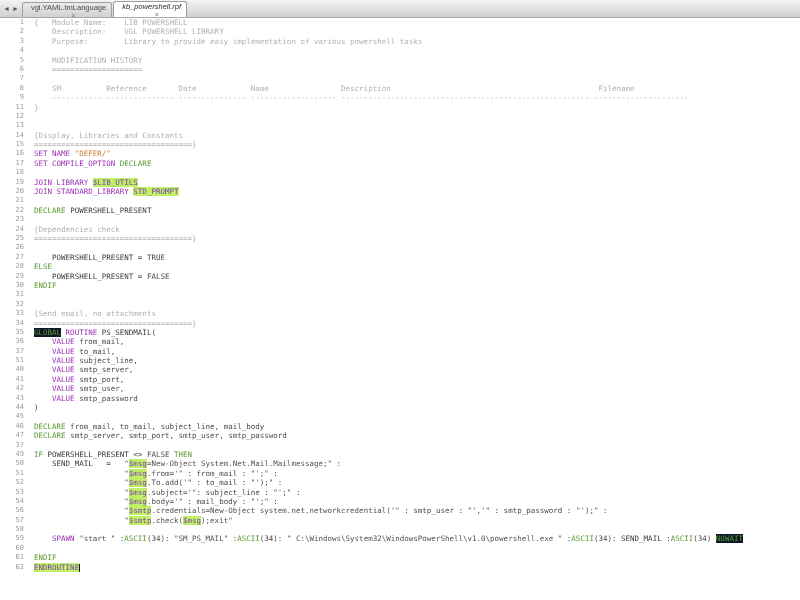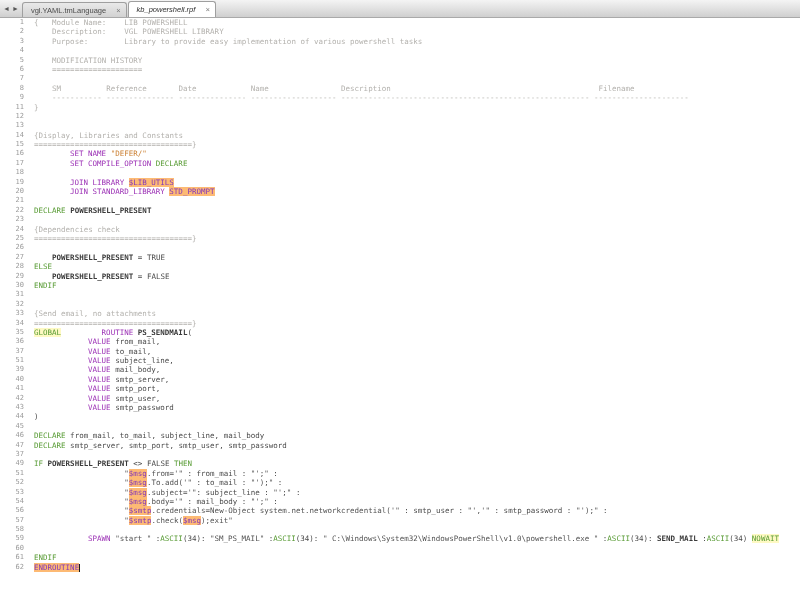--- a/index.html
+++ b/index.html
@@ -5,41 +5,41 @@
   html,body{margin:0;padding:0;background:#fff;}
   .window{position:relative;width:800px;height:600px;overflow:hidden;background:#ffffff;
           font-family:"Liberation Sans",sans-serif;}
   
   .tabbar{position:relative;height:17px;background:linear-gradient(#f4f4f4,#cfcfcf);
           border-bottom:1px solid #a9a9a9;display:flex;align-items:flex-end;}
   .navbtns{display:flex;align-items:center;gap:2px;padding:0 3px 3px 3px;}
   .navbtn{font-size:7px;color:#555;line-height:10px;cursor:default;}
   .tab{display:flex;align-items:center;height:14px;padding:0 5px 0 8px;margin-right:1px;
        border:1px solid #9f9f9f;border-bottom:none;border-radius:3px 3px 0 0;
-       background:linear-gradient(#e9e9e9,#d2d2d2);font-size:7.5px;color:#4c4c4c;position:relative;}
+       background:linear-gradient(#e9e9e9,#d2d2d2);font-size:7.5px;color:#4c4c4c;position:relative;flex-direction:column;}
   .tab.active{background:#ffffff;height:15px;color:#2e2e2e;z-index:2;font-style:italic;}
   .tab .close{margin-left:10px;font-size:7.5px;color:#7a7a7a;line-height:7px;}
   .tab .lbl{white-space:nowrap;}
   
   .editor{position:absolute;top:18px;left:0;right:0;bottom:0;background:#fff;
           font-family:"DejaVu Sans Mono",monospace;font-size:7.5px;line-height:9.4px;}
   .row{display:flex;height:9.4px;white-space:pre;}
   .ln{display:inline-block;width:24px;flex:0 0 24px;text-align:right;color:#9a9a9a;
       font-size:7px;padding-right:2px;}
   .code{margin-left:8px;white-space:pre;color:#4a4a4a;}
   
   .c{color:#b3b1ad;}                              
-  .k{color:#9b30b5;margin-left:36px;}                              
+  .k{color:#9b30b5;}                              
   .g{color:#569a32;}                              
   .t{color:#4a4a4a;}                              
-  .b{color:#3a3a3a;font-weight:bold;}             
+  .b{color:#3a3a3a;font-weight:normal;}             
   .s{color:#525252;}                              
   .o{color:#cc8033;}                              
-  .h1{color:#8438b8;background:#fdba74;}          
-  .h2{color:#569a32;background:#fef9c3;}          
+  .h1{color:#8438b8;background:#bef264;}          
+  .h2{color:#569a32;background:#0f172a;}          
   .caret{display:inline-block;width:1px;height:8px;background:#1a1a1a;vertical-align:middle;}
 </style>
 </head>
 <body>
 
 <div class="window">
   <div class="tabbar">
     <div class="navbtns">
       <span class="navbtn">◄</span>
       <span class="navbtn">►</span>
@@ -85,31 +85,31 @@
       <div class="row"><span class="ln">29</span><span class="code"><span class="t">    </span><span class="b">POWERSHELL_PRESENT</span><span class="t"> = FALSE</span></span></div>
       <div class="row"><span class="ln">30</span><span class="code"><span class="g">ENDIF</span></span></div>
       <div class="row"><span class="ln">31</span><span class="code"></span></div>
       <div class="row"><span class="ln">32</span><span class="code"></span></div>
       <div class="row"><span class="ln">33</span><span class="code"><span class="c">{Send email, no attachments</span></span></div>
       <div class="row"><span class="ln">34</span><span class="code"><span class="c">===================================}</span></span></div>
       <div class="row"><span class="ln">35</span><span class="code"><span class="h2">GLOBAL</span><span class="t"> </span><span class="k">ROUTINE</span><span class="t"> </span><span class="b">PS_SENDMAIL</span><span class="t">(</span></span></div>
       <div class="row"><span class="ln">36</span><span class="code"><span class="t">    </span><span class="k">VALUE</span><span class="t"> from_mail,</span></span></div>
       <div class="row"><span class="ln">37</span><span class="code"><span class="t">    </span><span class="k">VALUE</span><span class="t"> to_mail,</span></span></div>
       <div class="row"><span class="ln">51</span><span class="code"><span class="t">    </span><span class="k">VALUE</span><span class="t"> subject_line,</span></span></div>
-      <div class="row"><span class="ln">39</span><span class="code"><span class="t">    </span><span class="k">VALUE</span><span class="t"> mail_body,</span></span></div>
       <div class="row"><span class="ln">40</span><span class="code"><span class="t">    </span><span class="k">VALUE</span><span class="t"> smtp_server,</span></span></div>
       <div class="row"><span class="ln">41</span><span class="code"><span class="t">    </span><span class="k">VALUE</span><span class="t"> smtp_port,</span></span></div>
       <div class="row"><span class="ln">42</span><span class="code"><span class="t">    </span><span class="k">VALUE</span><span class="t"> smtp_user,</span></span></div>
       <div class="row"><span class="ln">43</span><span class="code"><span class="t">    </span><span class="k">VALUE</span><span class="t"> smtp_password</span></span></div>
       <div class="row"><span class="ln">44</span><span class="code"><span class="t">)</span></span></div>
       <div class="row"><span class="ln">45</span><span class="code"></span></div>
       <div class="row"><span class="ln">46</span><span class="code"><span class="g">DECLARE</span><span class="t"> from_mail, to_mail, subject_line, mail_body</span></span></div>
       <div class="row"><span class="ln">47</span><span class="code"><span class="g">DECLARE</span><span class="t"> smtp_server, smtp_port, smtp_user, smtp_password</span></span></div>
       <div class="row"><span class="ln">37</span><span class="code"></span></div>
       <div class="row"><span class="ln">49</span><span class="code"><span class="g">IF</span><span class="t"> </span><span class="b">POWERSHELL_PRESENT</span><span class="t"> &lt;&gt; FALSE </span><span class="g">THEN</span></span></div>
+      <div class="row"><span class="ln">50</span><span class="code"><span class="t">    </span><span class="b">SEND_MAIL</span><span class="t">   =   </span><span class="s">"</span><span class="h1">$msg</span><span class="s">=New-Object System.Net.Mail.Mailmessage;"</span><span class="t"> :</span></span></div>
       <div class="row"><span class="ln">51</span><span class="code"><span class="t">                    </span><span class="s">"</span><span class="h1">$msg</span><span class="s">.from='"</span><span class="t"> : from_mail : </span><span class="s">"';"</span><span class="t"> :</span></span></div>
       <div class="row"><span class="ln">52</span><span class="code"><span class="t">                    </span><span class="s">"</span><span class="h1">$msg</span><span class="s">.To.add('"</span><span class="t"> : to_mail : </span><span class="s">"');"</span><span class="t"> :</span></span></div>
       <div class="row"><span class="ln">53</span><span class="code"><span class="t">                    </span><span class="s">"</span><span class="h1">$msg</span><span class="s">.subject='"</span><span class="t">: subject_line : </span><span class="s">"';"</span><span class="t"> :</span></span></div>
       <div class="row"><span class="ln">54</span><span class="code"><span class="t">                    </span><span class="s">"</span><span class="h1">$msg</span><span class="s">.body='"</span><span class="t"> : mail_body : </span><span class="s">"';"</span><span class="t"> :</span></span></div>
       <div class="row"><span class="ln">56</span><span class="code"><span class="t">                    </span><span class="s">"</span><span class="h1">$smtp</span><span class="s">.credentials=New-Object system.net.networkcredential('"</span><span class="t"> : smtp_user : </span><span class="s">"','"</span><span class="t"> : smtp_password : </span><span class="s">"');"</span><span class="t"> :</span></span></div>
       <div class="row"><span class="ln">57</span><span class="code"><span class="t">                    </span><span class="s">"</span><span class="h1">$smtp</span><span class="s">.check(</span><span class="h1">$msg</span><span class="s">);exit"</span></span></div>
       <div class="row"><span class="ln">58</span><span class="code"></span></div>
       <div class="row"><span class="ln">59</span><span class="code"><span class="t">    </span><span class="k">SPAWN</span><span class="t"> </span><span class="s">"start "</span><span class="t"> :</span><span class="g">ASCII</span><span class="t">(34): </span><span class="s">"SM_PS_MAIL"</span><span class="t"> :</span><span class="g">ASCII</span><span class="t">(34): </span><span class="s">" C:\Windows\System32\WindowsPowerShell\v1.0\powershell.exe "</span><span class="t"> :</span><span class="g">ASCII</span><span class="t">(34): </span><span class="b">SEND_MAIL</span><span class="t"> :</span><span class="g">ASCII</span><span class="t">(34) </span><span class="h2">NOWAIT</span></span></div>
       <div class="row"><span class="ln">60</span><span class="code"></span></div>
       <div class="row"><span class="ln">61</span><span class="code"><span class="g">ENDIF</span></span></div>

